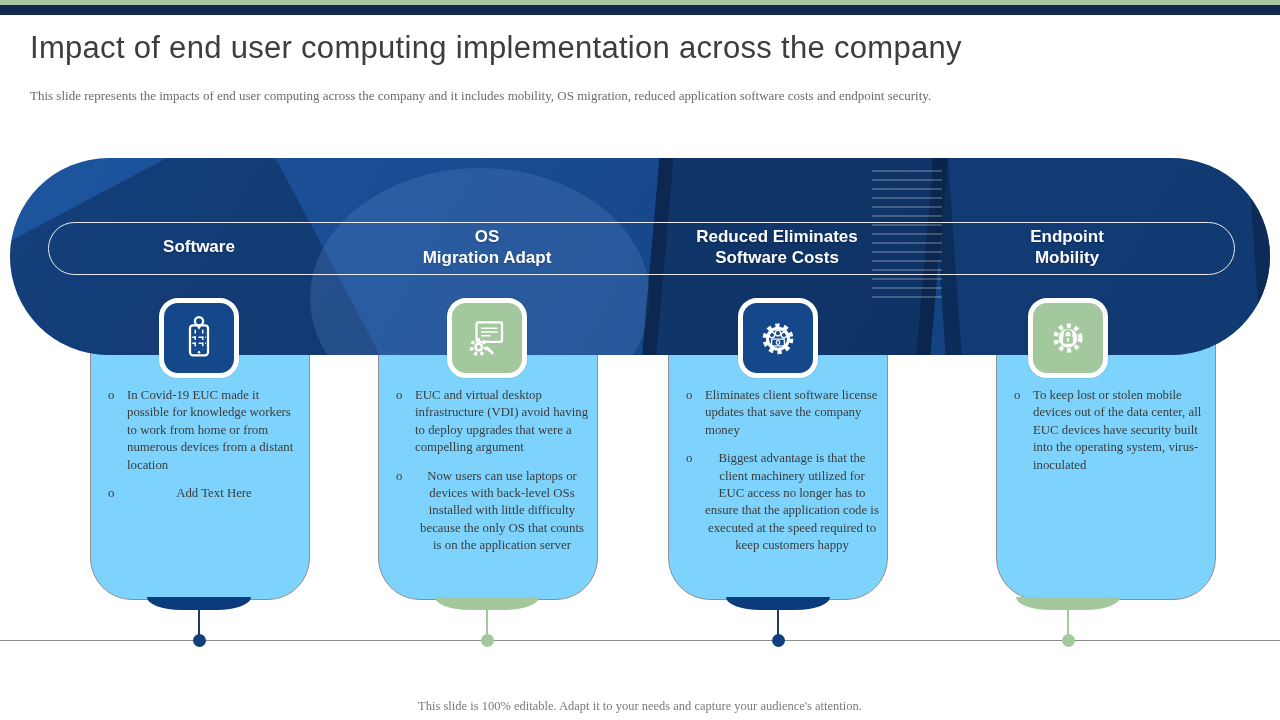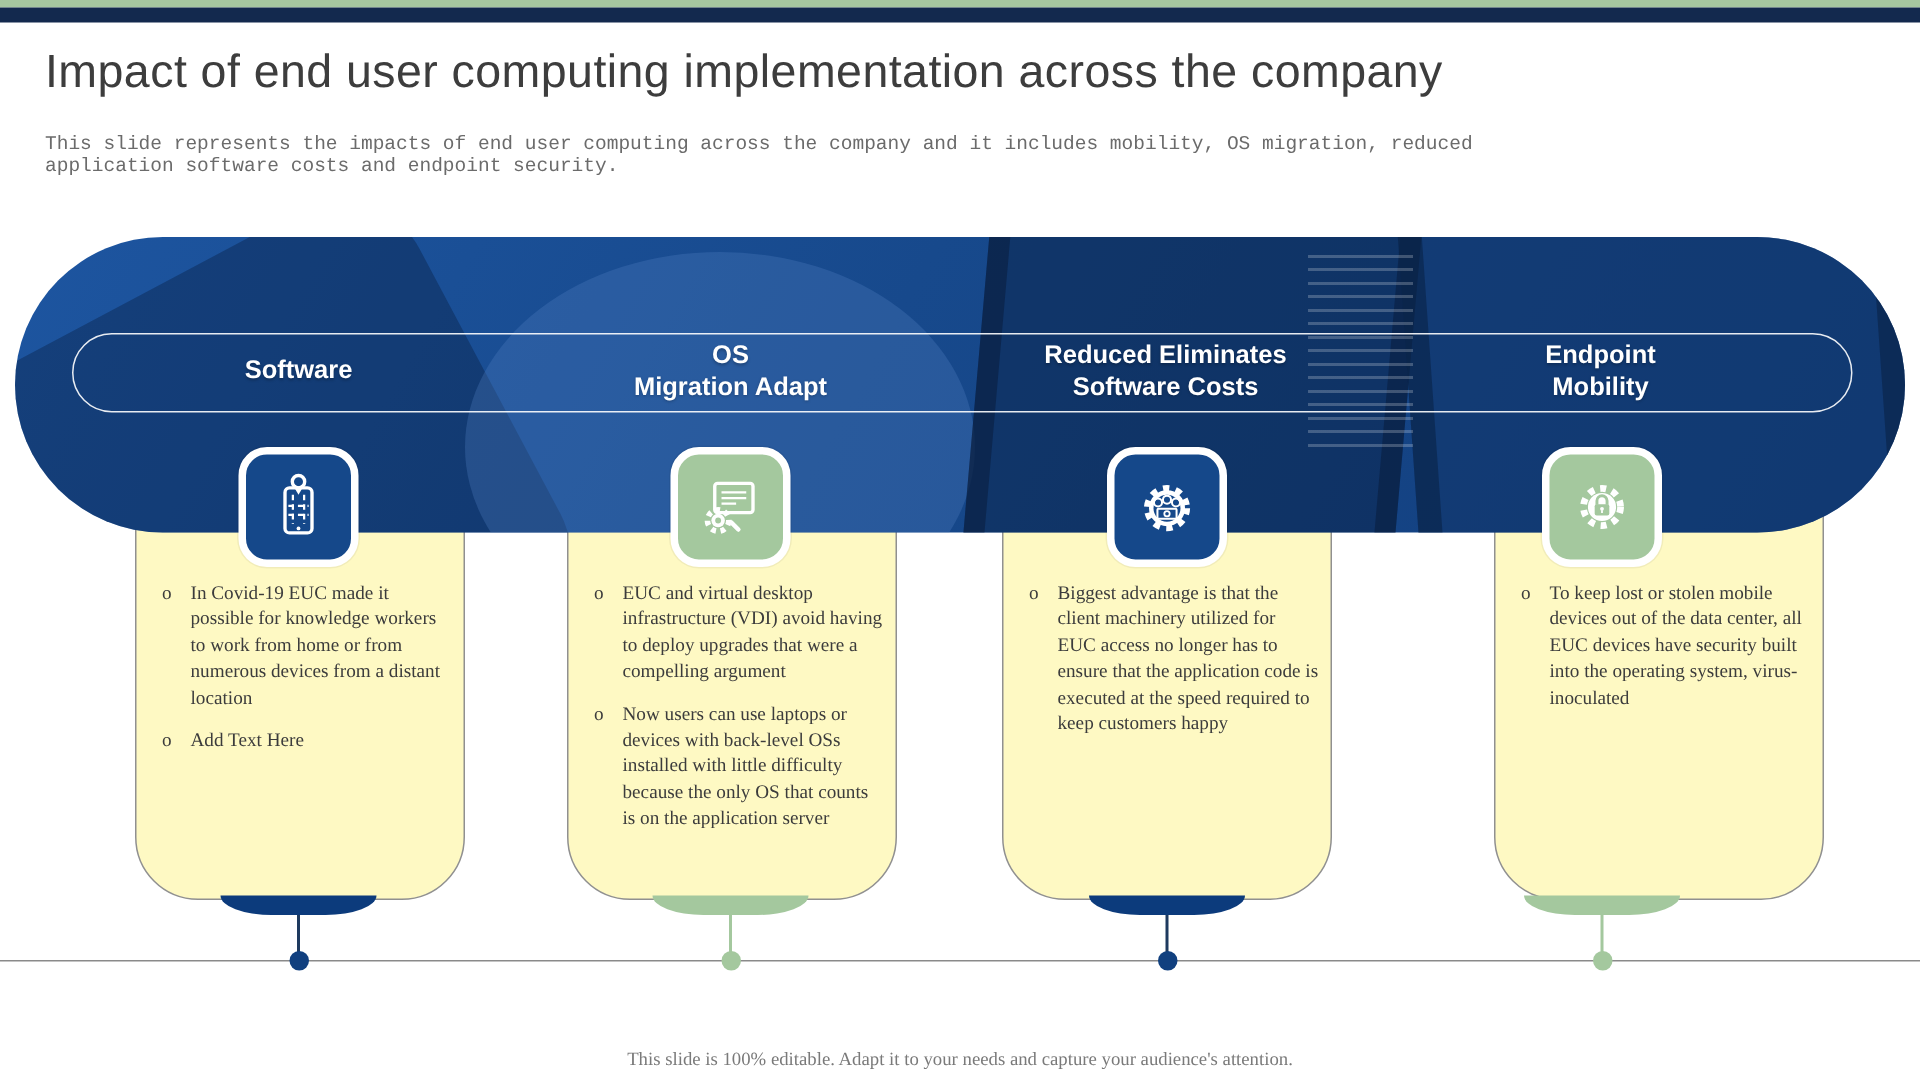--- a/index.html
+++ b/index.html
@@ -6,30 +6,30 @@
   .stage{position:relative;width:1280px;height:720px;background:#fff;overflow:hidden;
          font-family:"Liberation Sans",sans-serif;}
 
   
   .strip-green{position:absolute;left:0;top:0;width:1280px;height:5px;background:#a6c7a0;}
   .strip-navy{position:absolute;left:0;top:5px;width:1280px;height:10px;background:#13294e;}
 
   
   .title{position:absolute;left:30px;top:30px;width:1150px;font-size:31px;color:#3d3d3d;
          letter-spacing:.3px;font-weight:400;}
-  .subtitle{position:absolute;left:30px;top:88px;width:1000px;font-family:Liberation Mono, monospace;
+  .subtitle{position:absolute;left:30px;top:88px;width:1000px;font-family:Liberation Serif, serif;
             font-size:13px;color:#6b6b6b;}
 
   
-  .card{position:absolute;top:258px;width:218px;height:340px;background:#fef9c3;
+  .card{position:absolute;top:258px;width:218px;height:340px;background:#7dd3fc;
         border:1px solid #909090;border-radius:42px;z-index:2;}
   .bullets{position:absolute;top:128px;left:14px;right:8px;margin:0;padding:0;list-style:none;
            font-family:"Liberation Serif",serif;font-size:12.8px;line-height:1.36;color:#3c3c3c;}
   .bullets li{position:relative;padding-left:22px;}
-  .bullets li + li{margin-top:11px;}
+  .bullets li + li{margin-top:11px;text-align:center;}
   .bullets li::before{content:"o";position:absolute;left:3px;top:0;color:#3c3c3c;}
 
   
   .banner{position:absolute;left:10px;top:158px;width:1260px;height:197px;border-radius:99px;
           overflow:hidden;z-index:3;background:linear-gradient(120deg,#1d55a0 0%,#17498c 45%,#123e7d 100%);}
   .ph{position:absolute;}
   .ph-chair{left:-60px;top:30px;width:400px;height:320px;background:rgba(9,30,64,.38);
             border-radius:60px;transform:rotate(-28deg);}
   .ph-person{left:300px;top:10px;width:340px;height:260px;background:rgba(84,130,196,.30);
              border-radius:50%;}
@@ -89,20 +89,21 @@
     </ul>
   </div>
   <div class="card" style="left:378px">
     <ul class="bullets">
       <li>EUC and virtual desktop infrastructure (VDI) avoid having to deploy upgrades that were a compelling argument</li>
       <li>Now users can use laptops or devices with back-level OSs installed with little difficulty because the only OS that counts is on the application server</li>
     </ul>
   </div>
   <div class="card" style="left:668px">
     <ul class="bullets">
+      <li>Eliminates client software license updates that save the company money</li>
       <li>Biggest advantage is that the client machinery utilized for EUC access no longer has to ensure that the application code is executed at the speed required to keep customers happy</li>
     </ul>
   </div>
   <div class="card" style="left:996px">
     <ul class="bullets">
       <li>To keep lost or stolen mobile devices out of the data center, all EUC devices have security built into the operating system, virus-inoculated</li>
     </ul>
   </div>
 
   <div class="banner">

